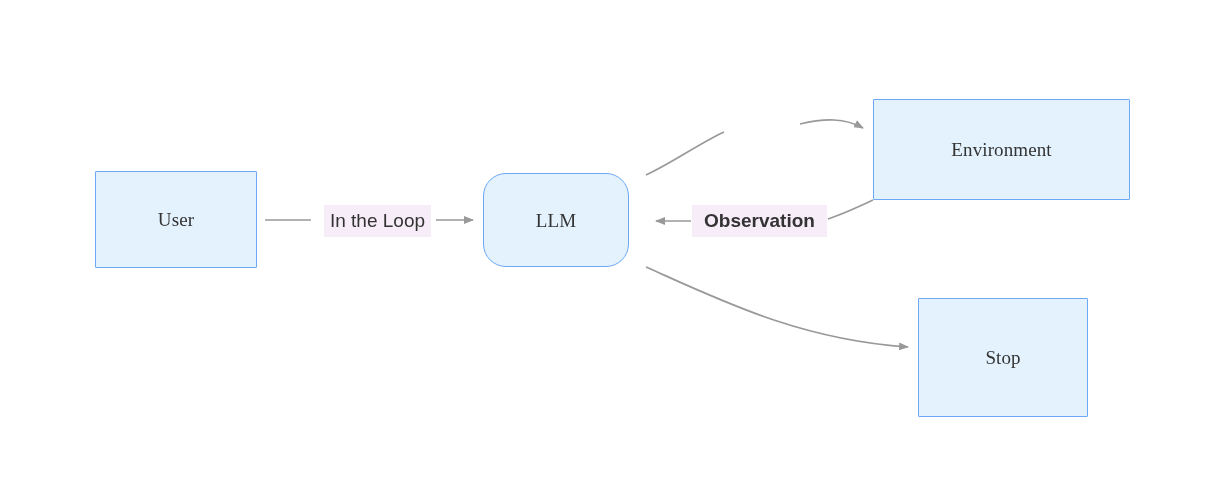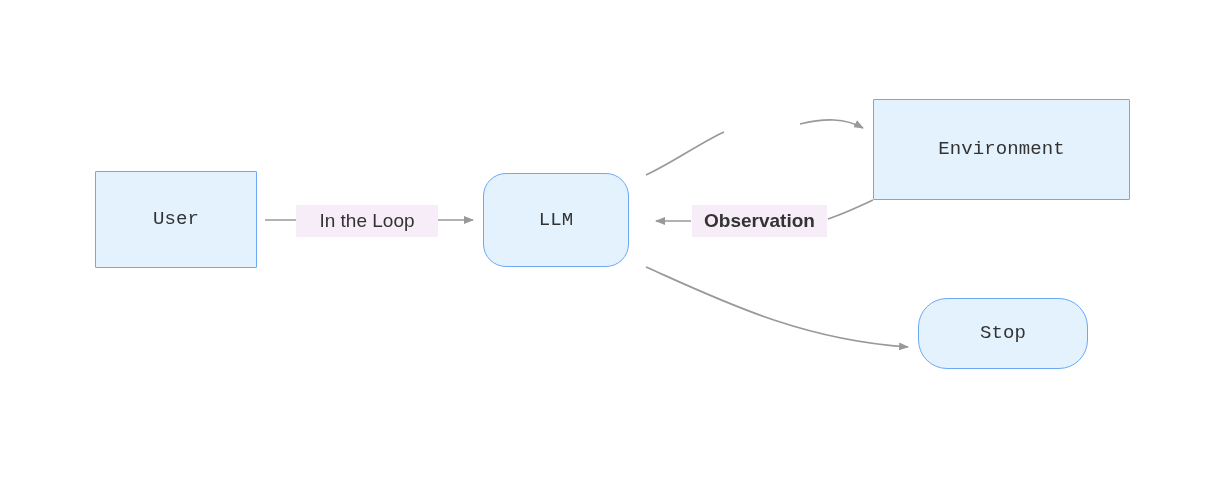--- a/index.html
+++ b/index.html
@@ -30,21 +30,21 @@
     position: absolute;
     box-sizing: border-box;
     background: #e3f2fd;
     border: 1.6px solid #6ba8f5;
     border-radius: 1px;
     display: flex;
     align-items: center;
     justify-content: center;
   }
   .node-label {
-    font-family: Liberation Mono, monospace;
+    font-family: Liberation Serif, serif;
     font-size: 19px;
     color: #333333;
     line-height: 1;
     letter-spacing: 0.1px;
     white-space: nowrap;
     user-select: none;
   }
   .edge-label {
     position: absolute;
     box-sizing: border-box;
@@ -101,22 +101,22 @@
   </div>
 
   <div class="node-box" style="left:483px; top:173px; width:146px; height:94px;border-radius:23px;">
     <span class="node-label">LLM</span>
   </div>
 
   <div class="node-box" style="left:873px; top:99px; width:257px; height:101px;">
     <span class="node-label">Environment</span>
   </div>
 
-  <div class="node-box" style="left:918px; top:298px; width:170px; height:71px;border-radius:29px;">
+  <div class="node-box" style="left:918px; top:298px; width:170px; height:119px;">
     <span class="node-label">Stop</span>
   </div>
 
-  <div class="edge-label" style="left:296px; top:205px; width:142px; height:32px;">In the Loop</div>
+  <div class="edge-label" style="left:324px; top:205px; width:107px; height:32px;">In the Loop</div>
 
 
   <div class="edge-label" style="left:692px; top:205px; width:135px; height:32px;font-weight:bold;">Observation</div>
 
 </div>
 
 </body></html>

